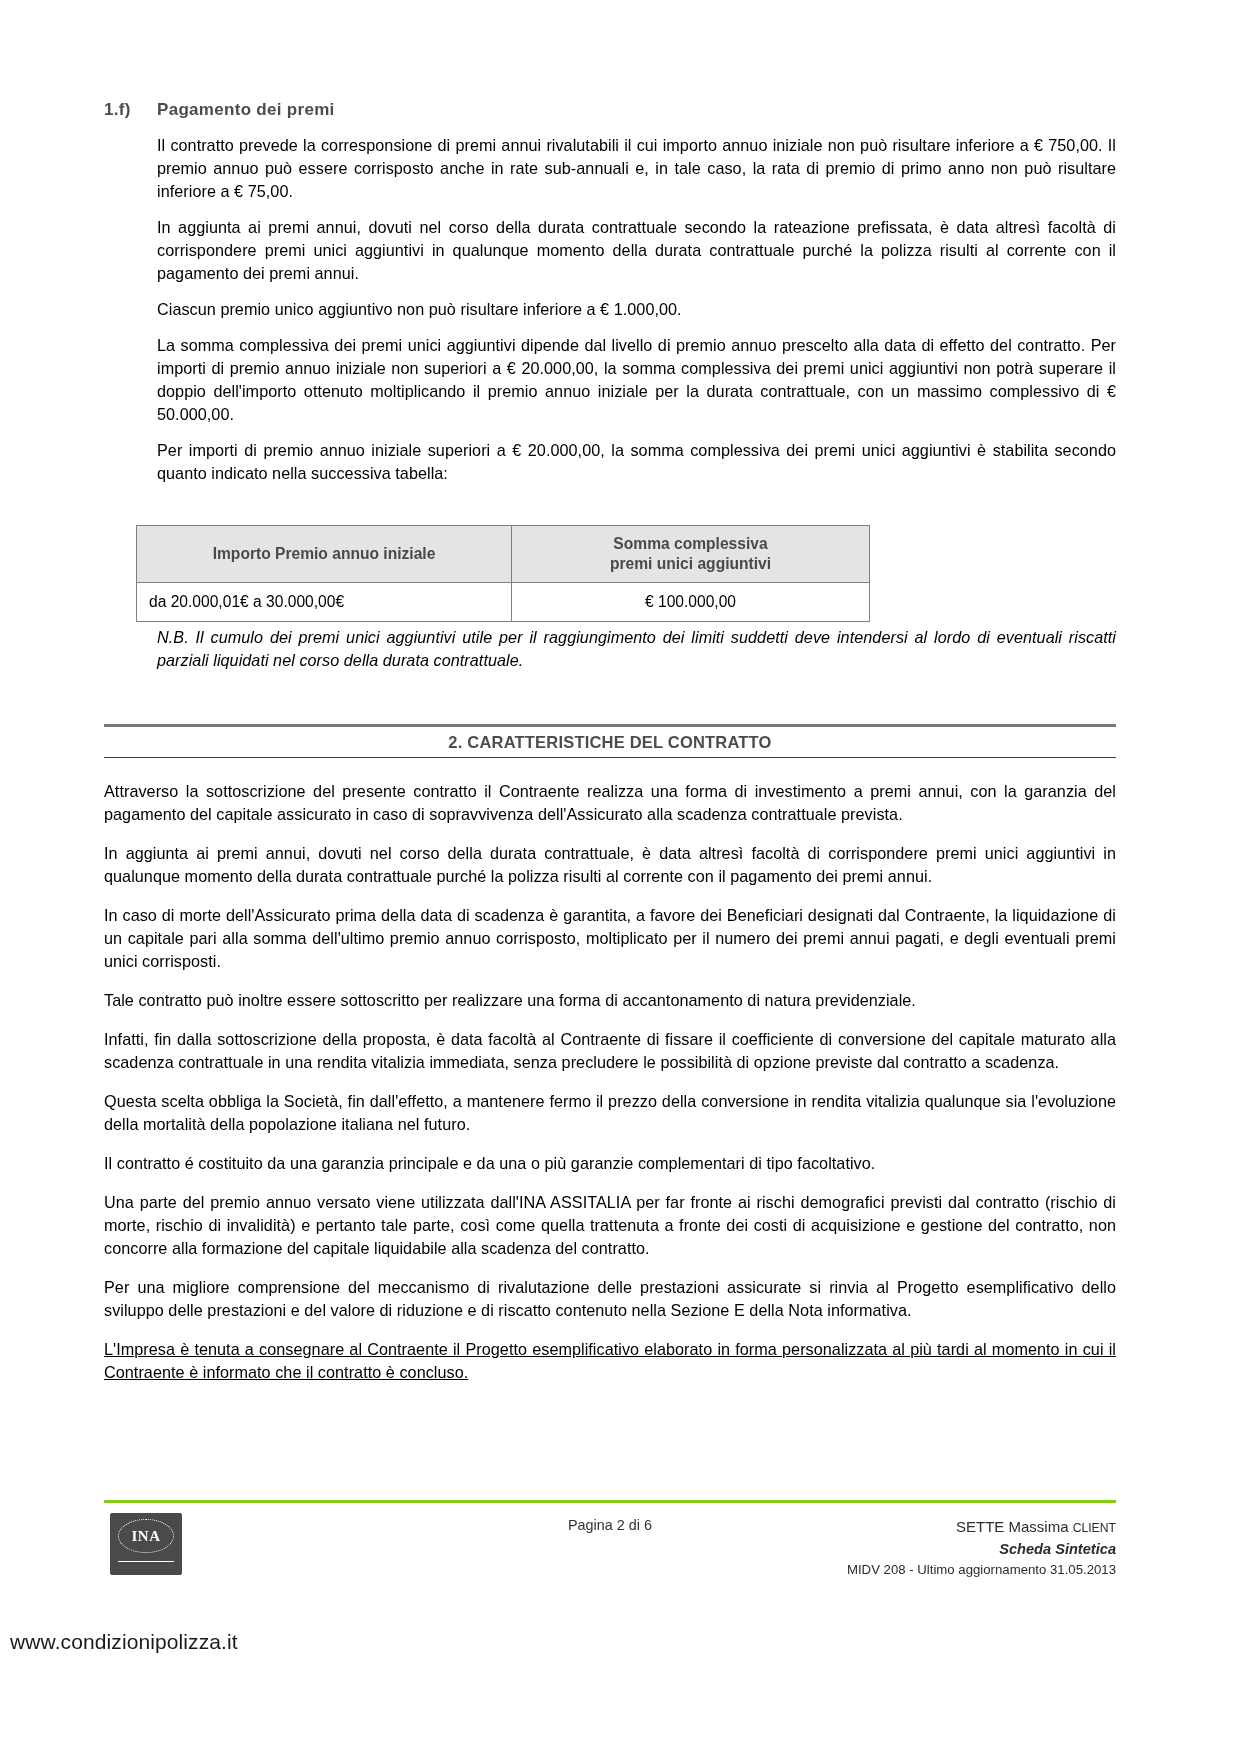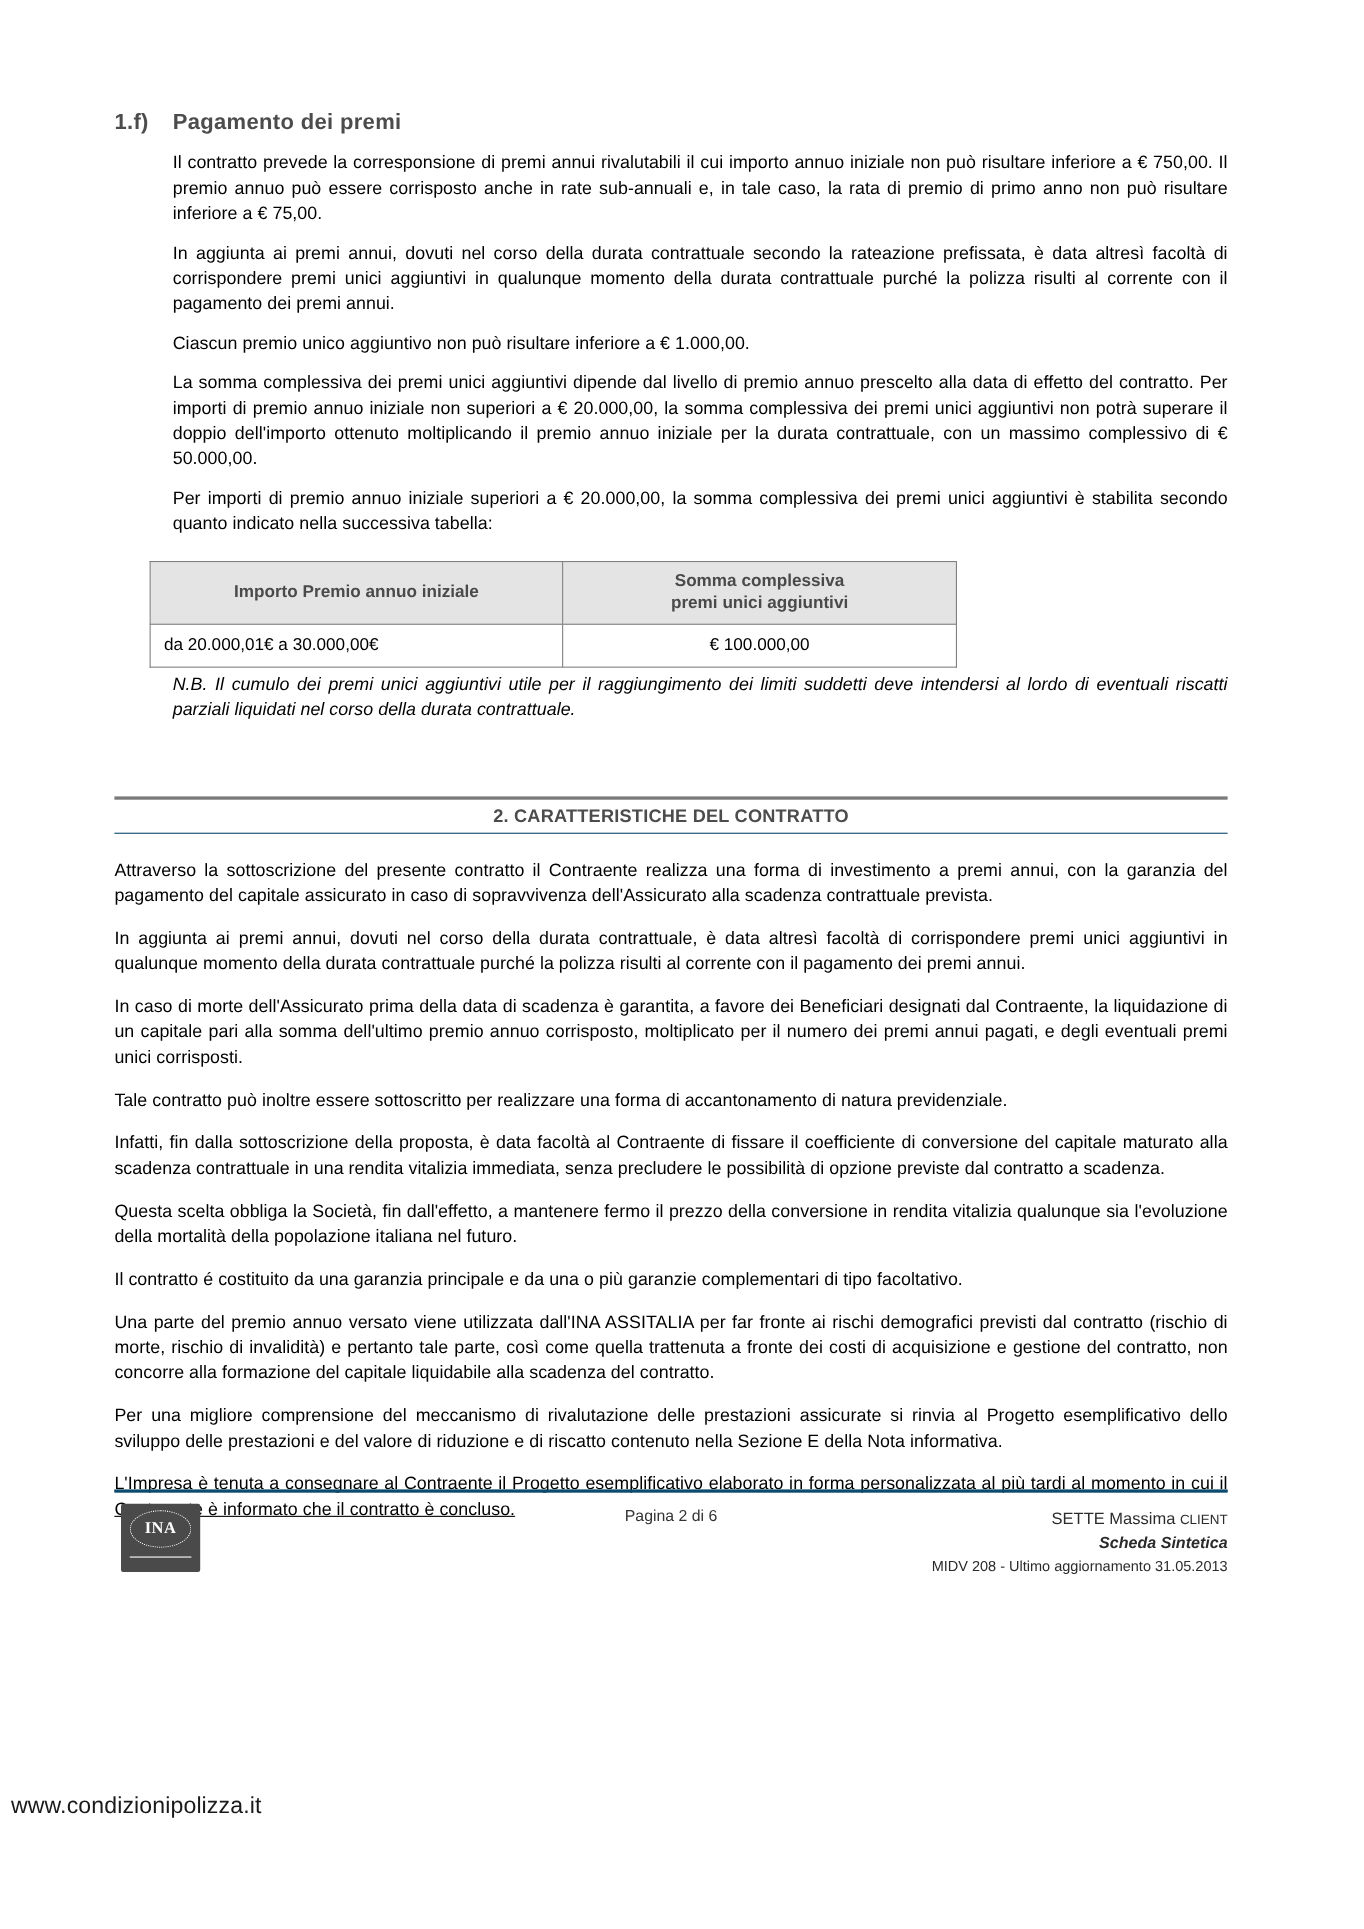--- a/index.html
+++ b/index.html
@@ -29,21 +29,21 @@
     position: absolute;
     left: 104px;
     top: 100px;
     width: 1012px;
   }
   .clause-head {
     display: flex;
     align-items: flex-start;
     font-weight: bold;
     color: #4c4c4c;
-    font-size: 20px;
+    font-size: 17px;
     letter-spacing: 0.3px;
     margin-bottom: 14px;
   }
   .clause-num {
     width: 53px;
     flex: 0 0 53px;
   }
   .clause-title { }
 
   .body-block {
@@ -53,21 +53,21 @@
     margin: 0 0 13px 0;
     text-align: justify;
     font-size: 16.2px;
     line-height: 1.42;
     letter-spacing: 0.05px;
   }
   p.just:last-child { margin-bottom: 0; }
 
   
   .tbl-wrap {
-    margin: 22px 0 2px 32px;
+    margin: 40px 0 2px 32px;
   }
   table.premi {
     border-collapse: collapse;
     width: 733px;
     table-layout: fixed;
   }
   table.premi th, table.premi td {
     border: 1px solid #808080;
     font-size: 15.6px;
     padding: 5px 8px;
@@ -128,23 +128,23 @@
     margin-bottom: 16px;
   }
   .underlined {
     text-decoration: underline;
   }
 
   
   .footer {
     position: absolute;
     left: 104px;
-    top: 1354px;
+    top: 1500px;
     width: 1012px;
-    border-top: 3px solid #0c4a6e;
+    border-top: 3px solid #84cc16;
     padding-top: 8px;
     height: 78px;
   }
   .footer-inner {
     position: relative;
     height: 72px;
   }
   .logo {
     position: absolute;
     left: 6px;

